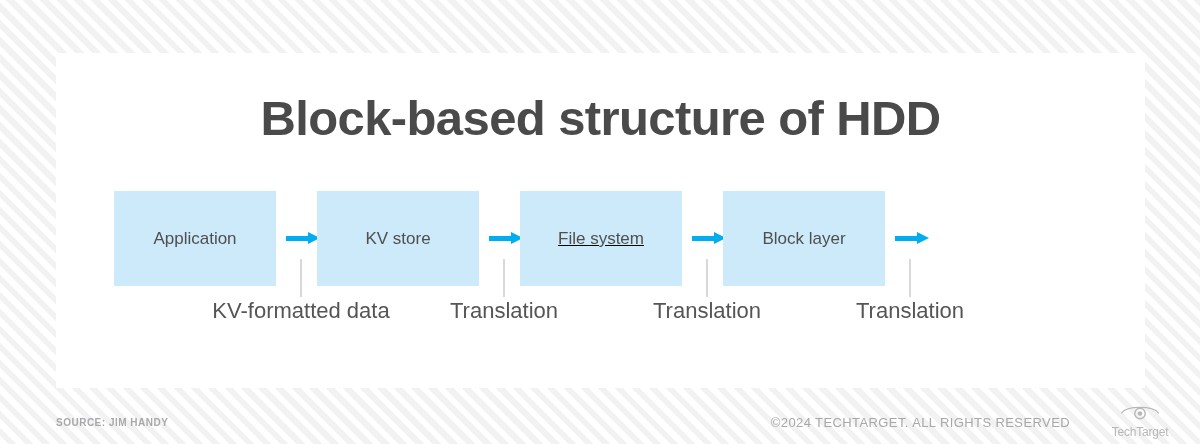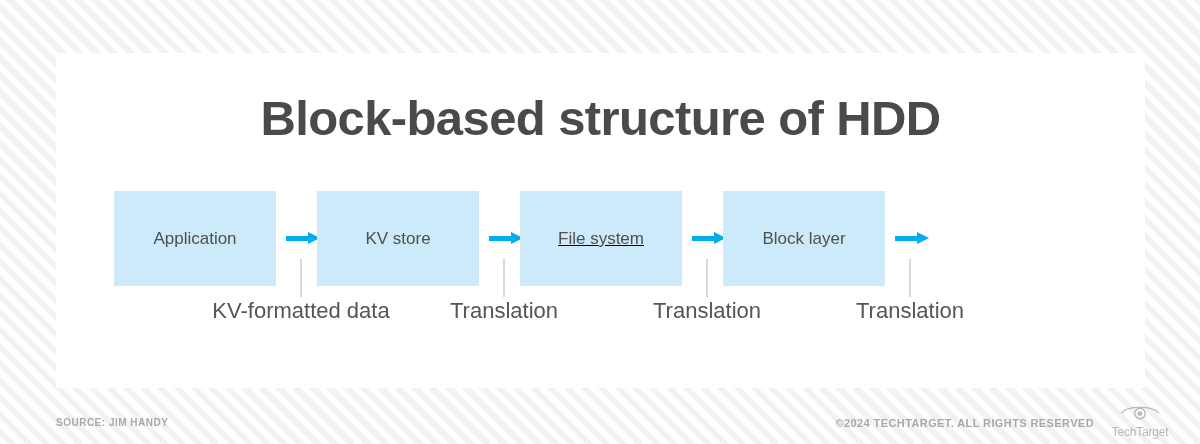--- a/index.html
+++ b/index.html
@@ -134,25 +134,25 @@
     left: 56px;
     top: 418px;
     font-size: 10px;
     line-height: 10px;
     font-weight: bold;
     letter-spacing: 0.5px;
     color: #a6a8ab;
   }
   #copyright {
     position: absolute;
-    right: 106px;
+    right: 130px;
     top: 418px;
-    font-size: 11px;
+    font-size: 13px;
     line-height: 10px;
-    font-weight: bold;
+    font-weight: normal;
     letter-spacing: 0.4px;
     color: #a6a8ab;
     white-space: nowrap;
   }
   #logo {
     position: absolute;
     right: 14px;
     top: 404px;
     width: 92px;
     height: 34px;

